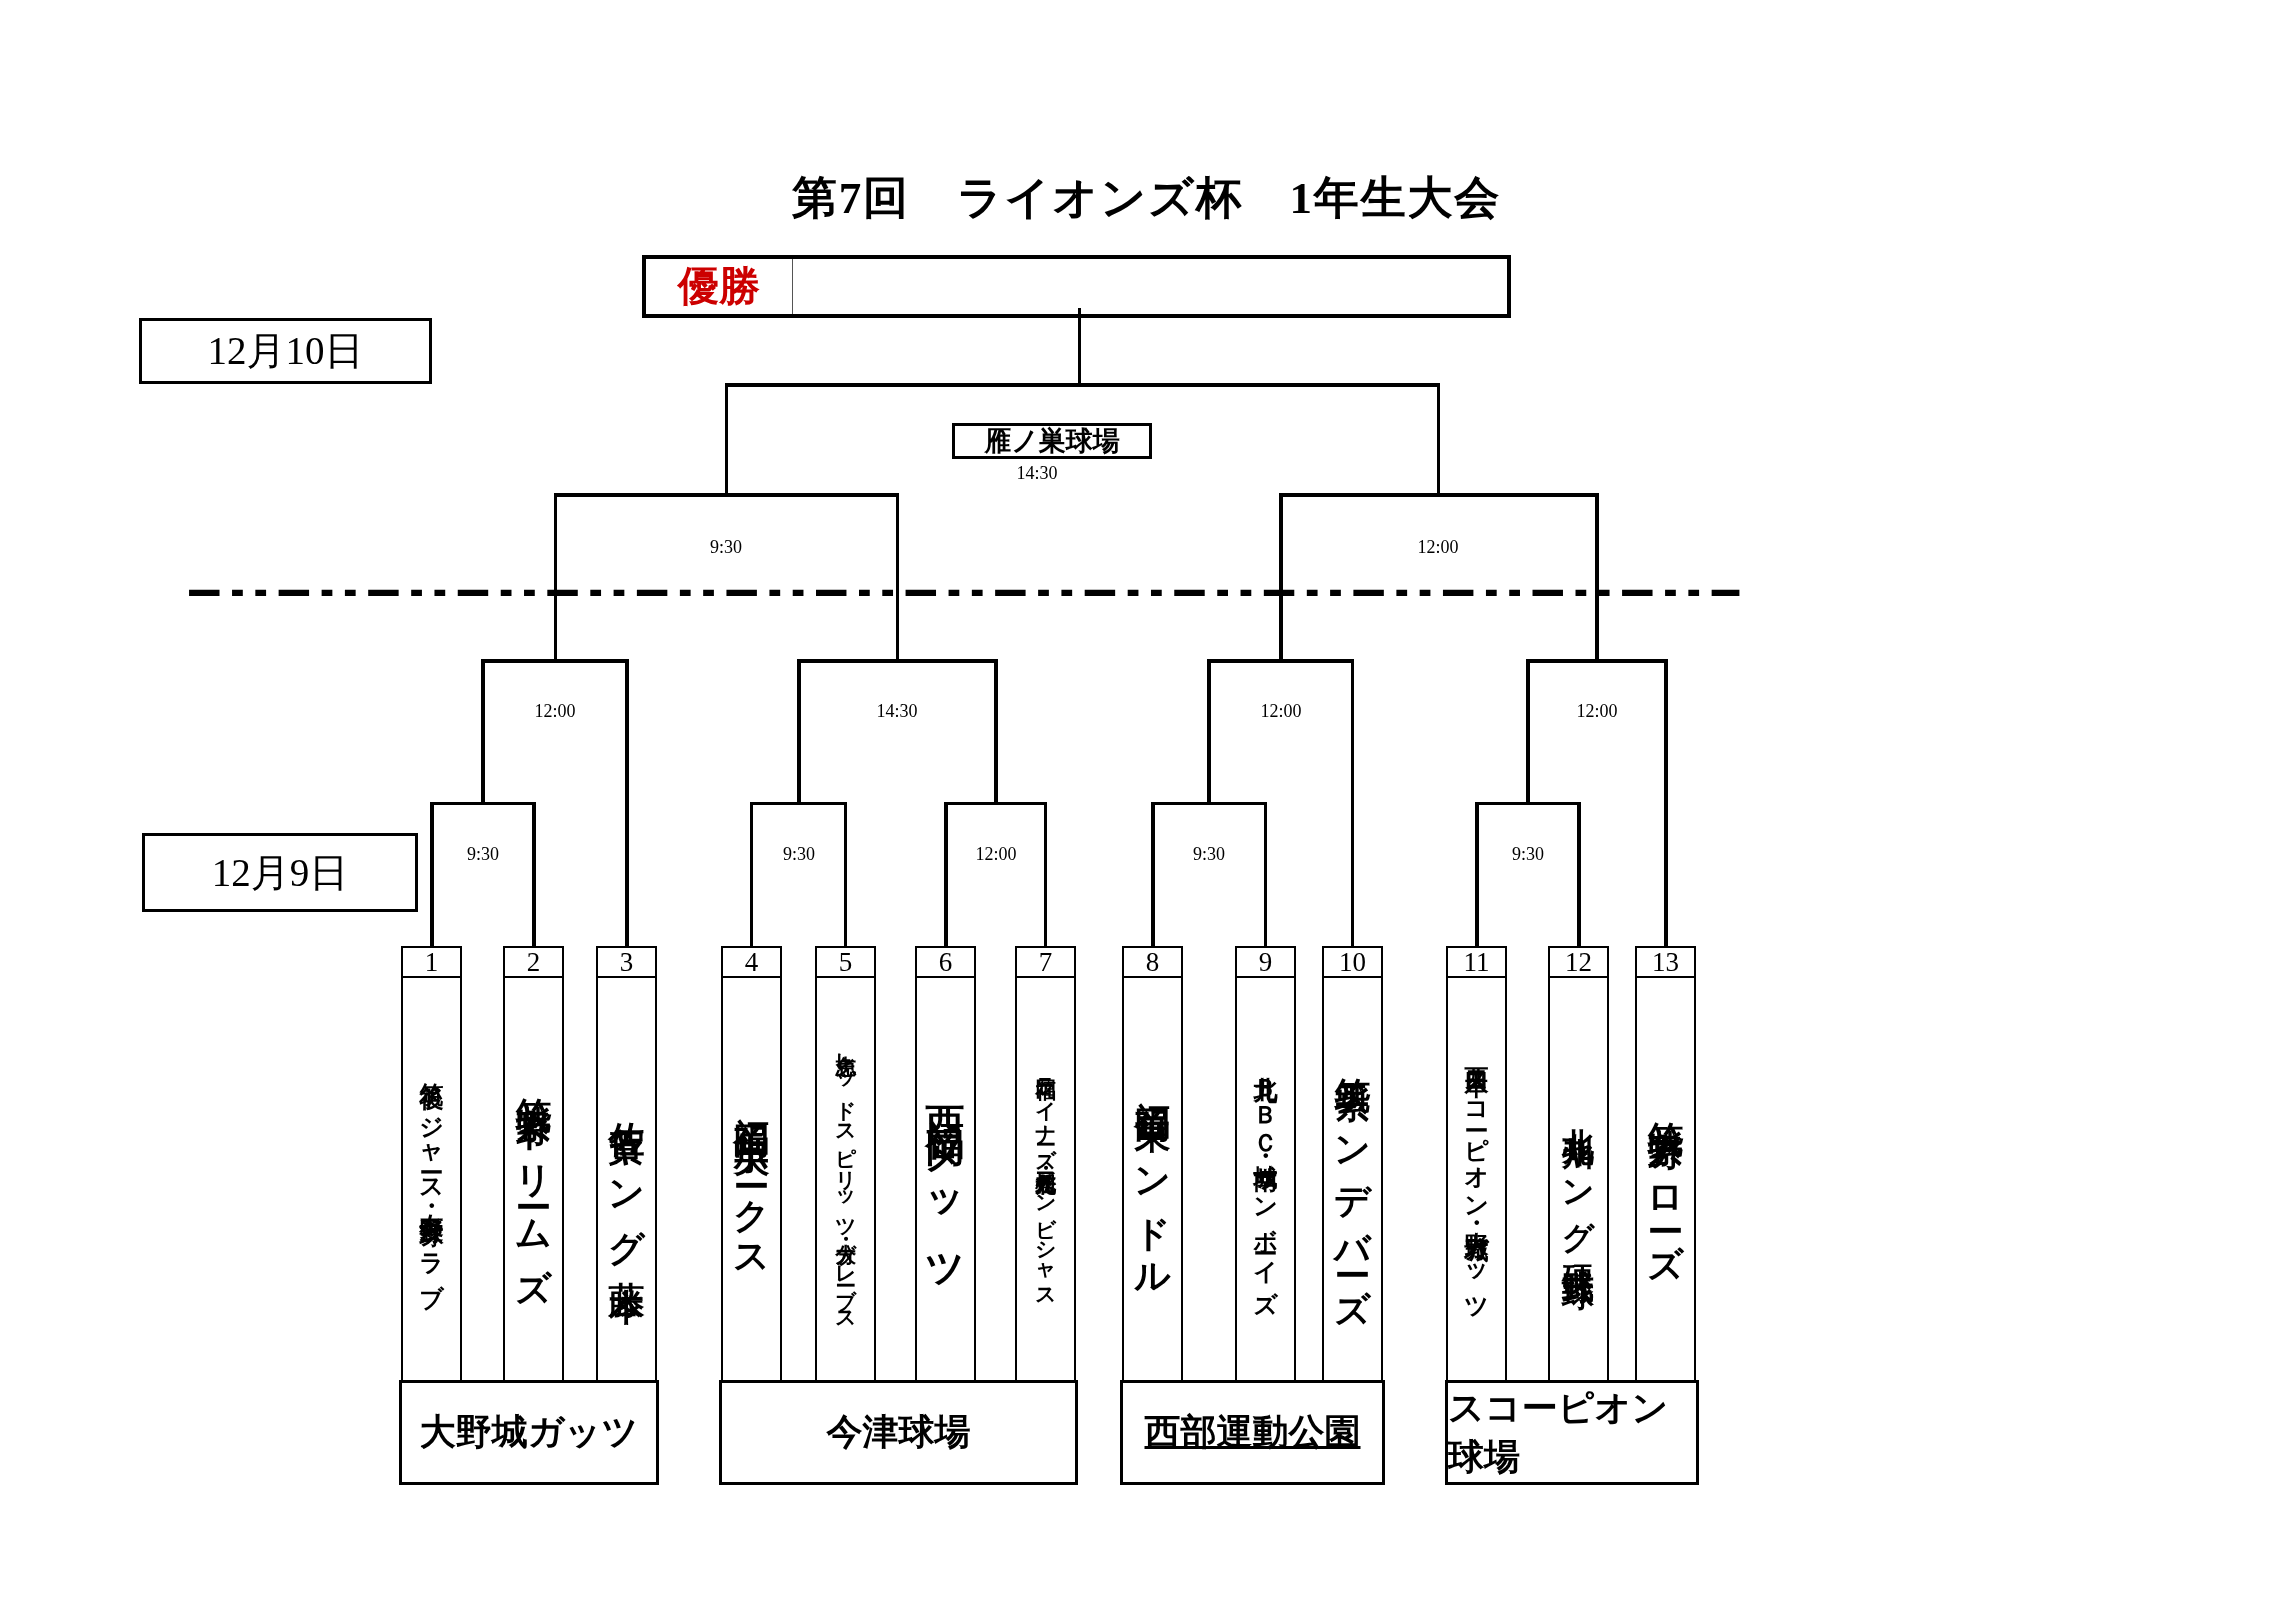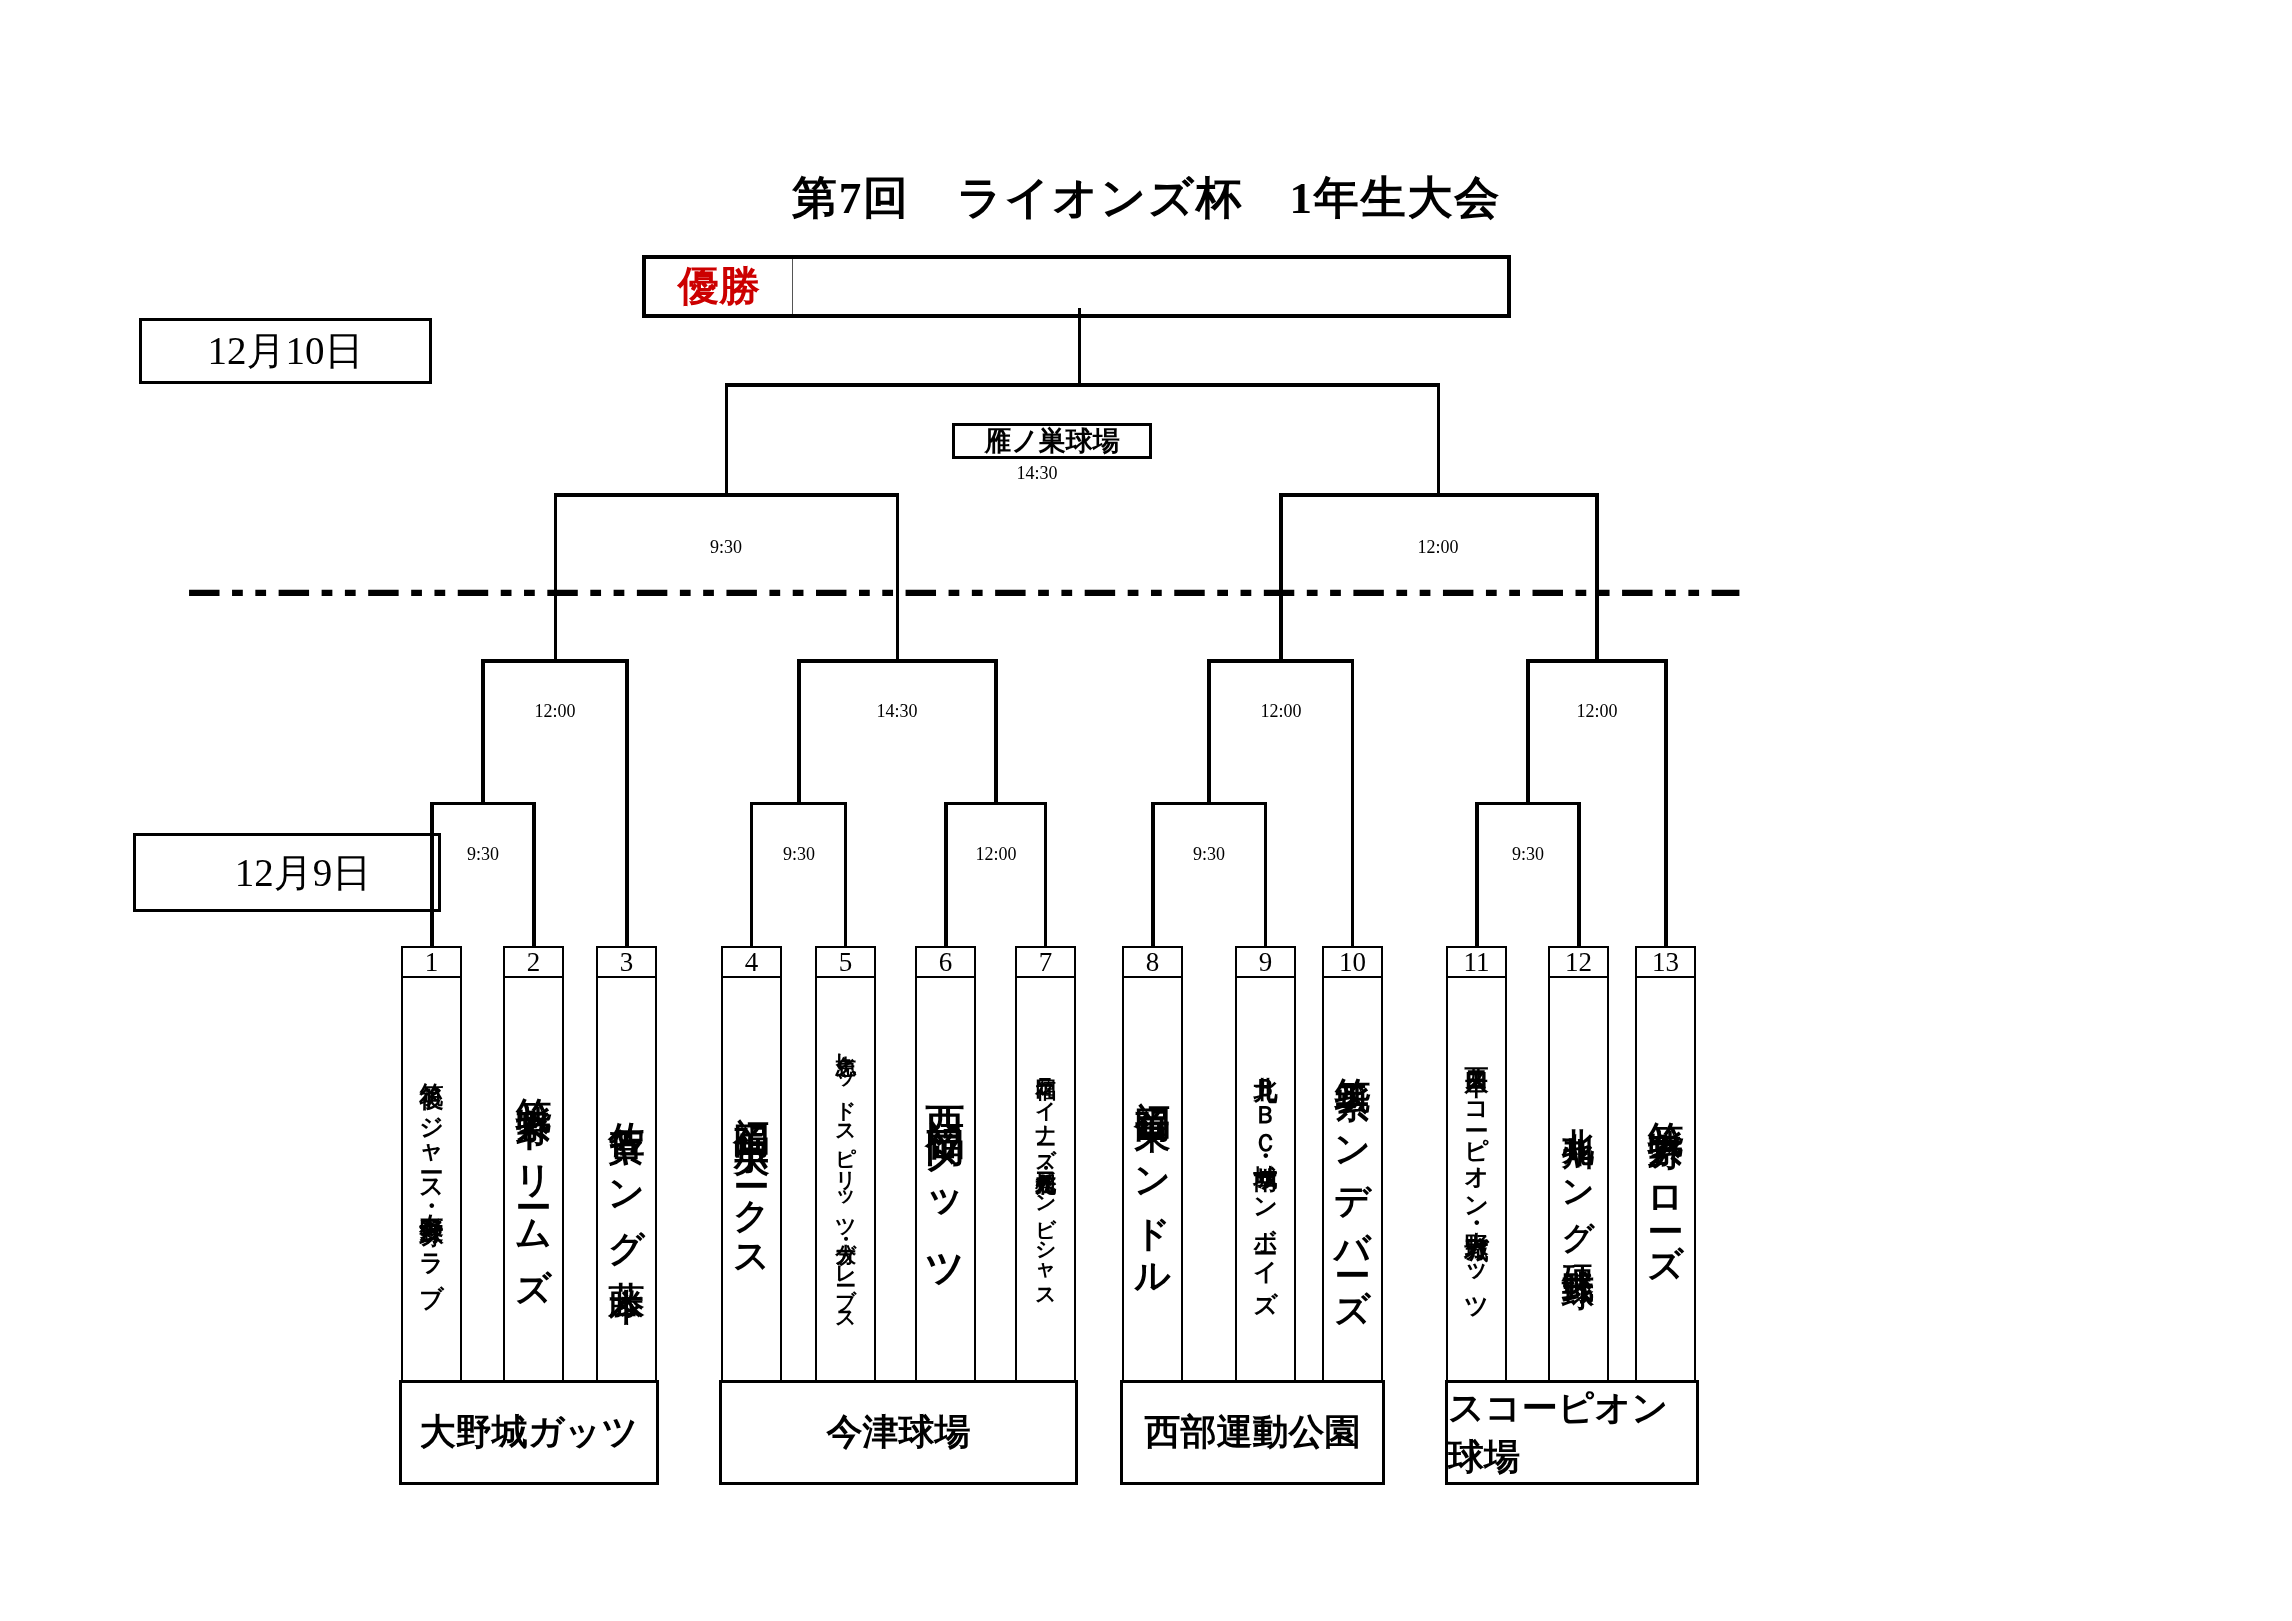--- a/index.html
+++ b/index.html
@@ -9,21 +9,21 @@
   #title{top:168px;left:0;width:2293px;text-align:center;font-size:45px;font-weight:bold;letter-spacing:1.8px;}
   
   #champ-box{left:642px;top:255px;width:861px;height:55px;border:4.5px solid #000;display:flex;}
   #champ-cell{width:146px;border-right:1.8px solid #555;display:flex;align-items:center;justify-content:center;
               font-size:41px;font-weight:bold;}
   #champ-slot{flex:1;}
   
   .date-box{border:3.6px solid #000;display:flex;align-items:center;justify-content:center;
             font-size:39px;font-weight:normal;}
   #date10{left:139px;top:318px;width:287px;height:60px;}
-  #date9{left:133px;top:833px;width:270px;height:73px;padding-left:32px;}
+  #date9{left:142px;top:833px;width:270px;height:73px;}
   
   #fvenue{left:952px;top:423px;width:194px;height:29.6px;border:3.6px solid #000;display:flex;
           align-items:center;justify-content:center;font-size:27px;font-weight:bold;}
   .time-label{transform:translateX(-50%);font-size:18px;white-space:nowrap;}
   
   .team{position:absolute;width:61px;top:946px;}
   .team-num{box-sizing:border-box;width:61px;height:33px;border:2.7px solid #000;background:#fff;
             display:flex;align-items:center;justify-content:center;font-size:27px;}
   .team-name{box-sizing:border-box;width:61px;height:407px;margin-top:-2.7px;border:2.7px solid #000;background:#fff;
              display:flex;align-items:center;justify-content:center;overflow:hidden;}
@@ -192,17 +192,17 @@
   </div>
   <div class="team" style="left:1635px">
     <div class="team-num">13</div>
     <div class="team-name sz-l">
         <span>筑紫野アローズ</span>
       </div>
   </div>
 
   <div class="venue-box" style="left:399px;width:254px;">大野城ガッツ</div>
   <div class="venue-box" style="left:719px;width:353px;">今津球場</div>
-  <div class="venue-box" style="left:1120px;width:259px;">西部運動公園</div>
+  <div class="venue-box" style="left:1120px;width:259px;text-decoration:underline;">西部運動公園</div>
   <div class="venue-box" style="left:1445px;width:248px;">スコーピオン球場</div>
 
 </div>
 
 
 </body></html>

